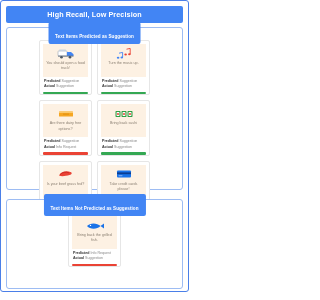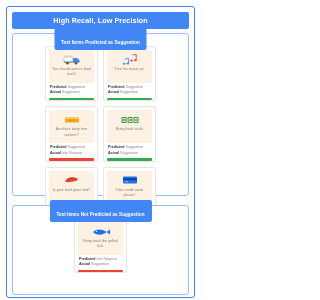--- a/index.html
+++ b/index.html
@@ -6,21 +6,21 @@
   html, body {
     width: 197px; height: 300px;
     background: #ffffff;
     font-family: "Liberation Sans", sans-serif;
     overflow: hidden;
   }
   .page {
     position: relative;
     width: 197px; height: 300px;
     background: #ffffff;
-    padding: 6px;
+    padding: 0;
   }
   .outer-frame {
     position: relative;
     width: 189px; height: 292px;
     border: 1px solid #4a7fe8;
     border-radius: 3px;
     background: #ffffff;
     padding: 5px 5px 6px 5px;
     display: flex;
     flex-direction: column;

